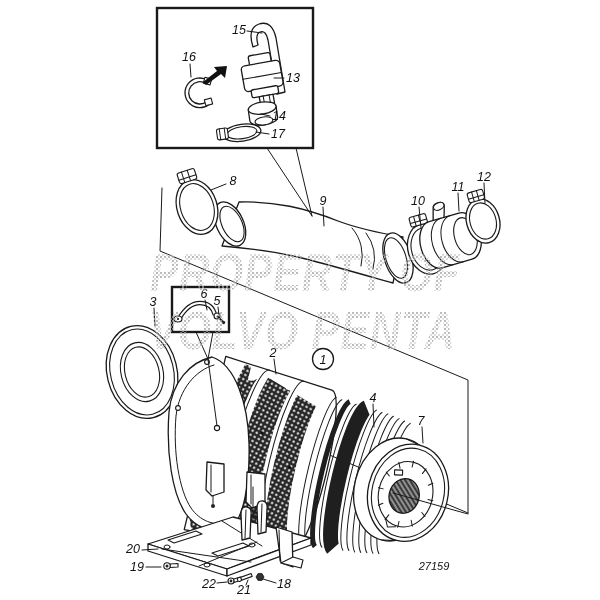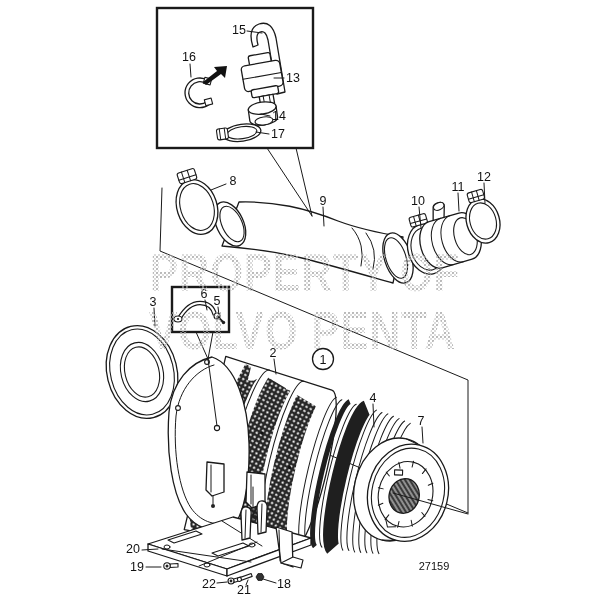--- a/index.html
+++ b/index.html
@@ -1,16 +1,16 @@
 <!DOCTYPE html>
 <html><head>
 <meta charset="utf-8">
 <style>
   html,body{margin:0;padding:0;background:#ffffff;}
-  .stage{width:600px;height:600px;position:relative;background:#fff;overflow:hidden;}
+  .stage{width:600px;height:600px;position:relative;background:#fff;overflow:hidden;font-style:italic;}
   svg{position:absolute;left:0;top:0;}
   .lnthin{fill:none;stroke:#1a1a1a;stroke-width:1;stroke-linecap:round;}
   .fw{fill:#ffffff;stroke:#1a1a1a;stroke-width:1.3;stroke-linejoin:round;}
   .fwt{fill:#ffffff;stroke:#1a1a1a;stroke-width:1.1;stroke-linejoin:round;}
   .lbl{font-family:"Liberation Sans",sans-serif;font-size:12.5px;fill:#111;text-anchor:middle;}
   .num{font-family:"Liberation Sans",sans-serif;font-size:11px;fill:#111;text-anchor:middle;}
   .wm{font-family:"Liberation Sans",sans-serif;font-weight:bold;font-size:54px;fill:url(#stip);opacity:0.85;letter-spacing:1px;}
   .box{fill:none;stroke:#1a1a1a;stroke-width:2.4;}
 </style>
 </head>

